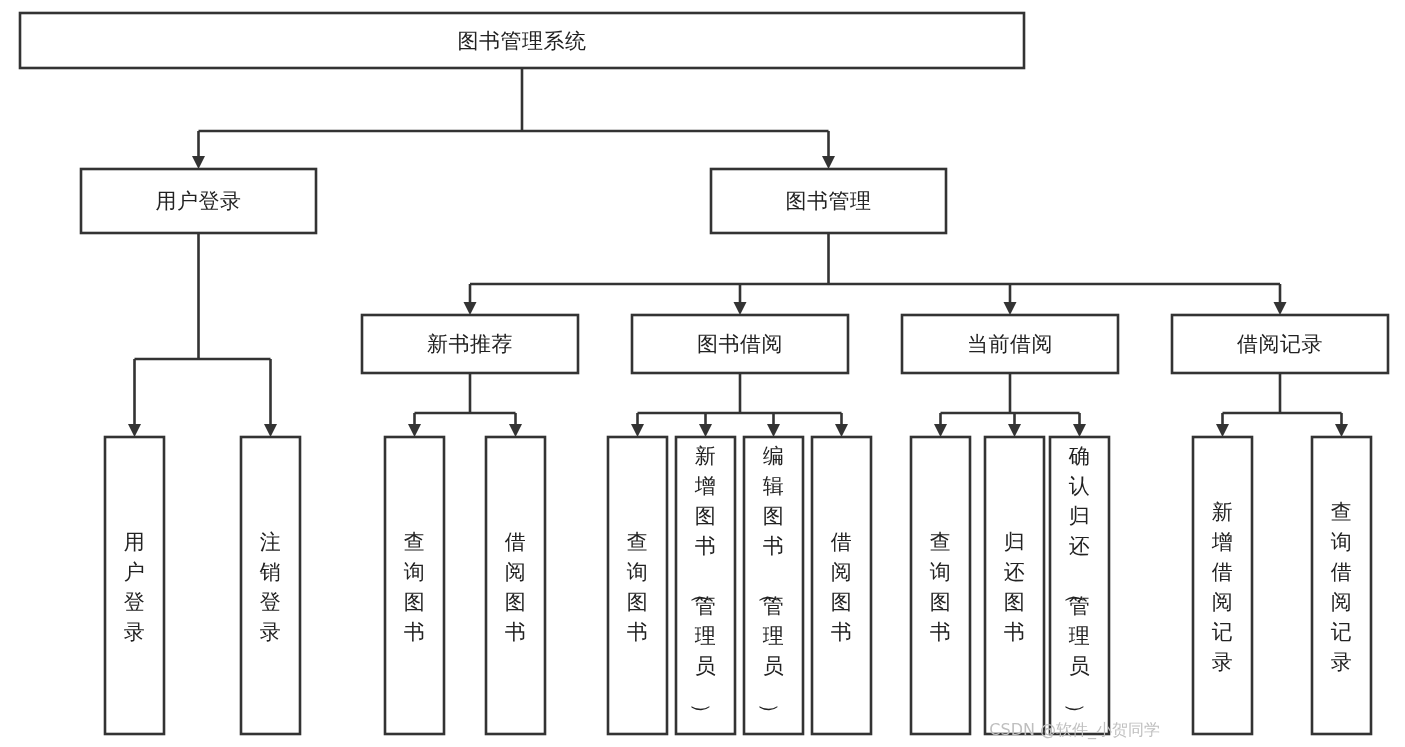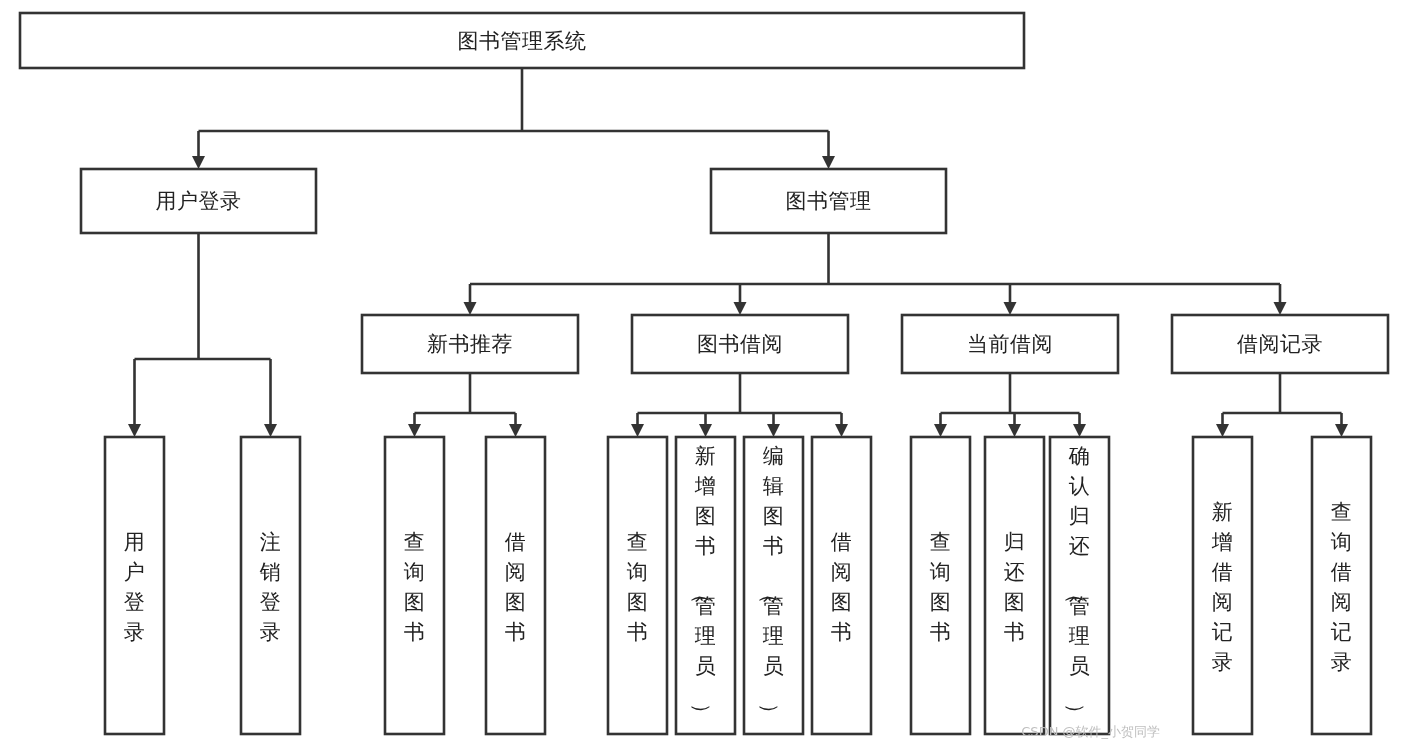--- a/index.html
+++ b/index.html
@@ -55,21 +55,21 @@
     font-size: 21px;
     fill: #222222;
     text-anchor: middle;
     letter-spacing: 0.5px;
   }
   .watermark {
     position: absolute;
     right: 10px;
     bottom: 6px;
     font-family: "DejaVu Sans", "Liberation Sans", sans-serif;
-    font-size: 13px;
+    font-size: 16px;
     color: #bfbfbf;
     white-space: nowrap;
     user-select: none;
   }
 </style>
 </head>
 <body>
 
 <div id="diagram-root">
 

